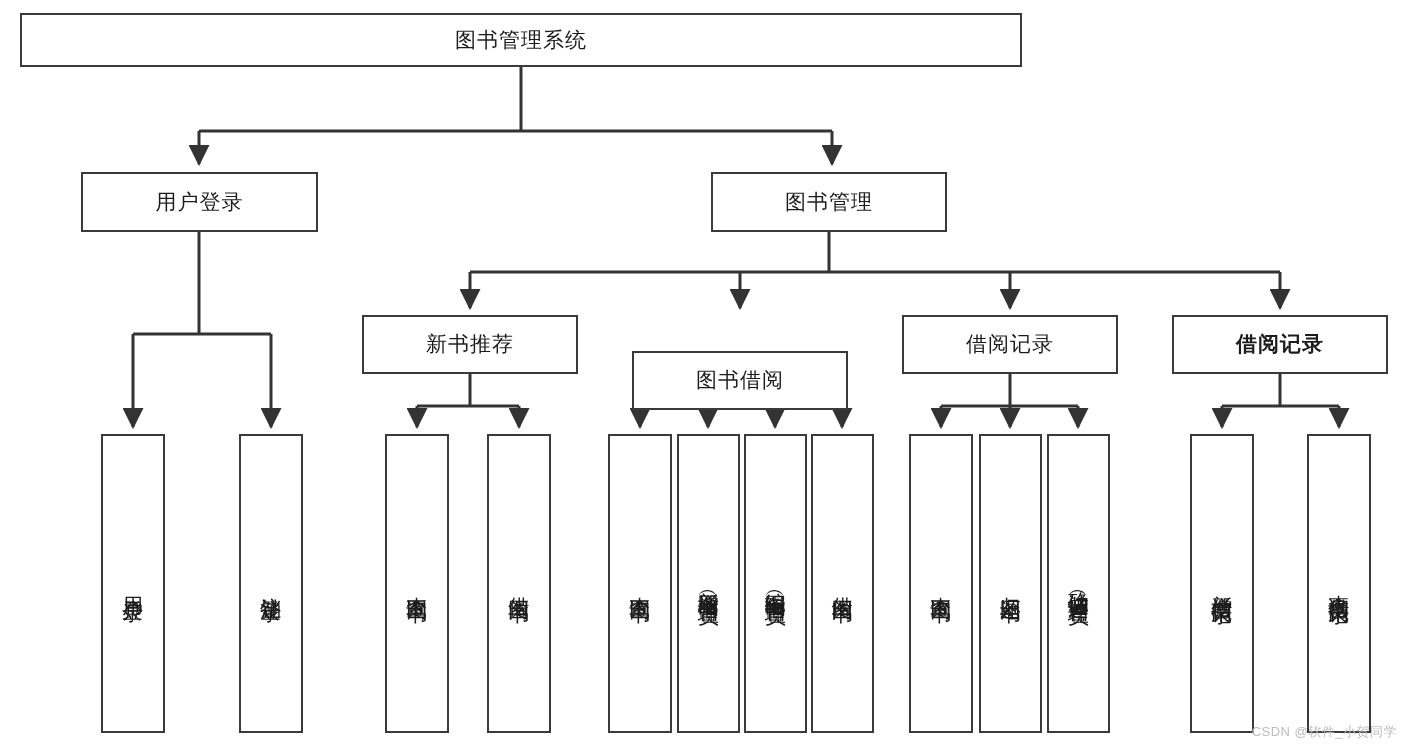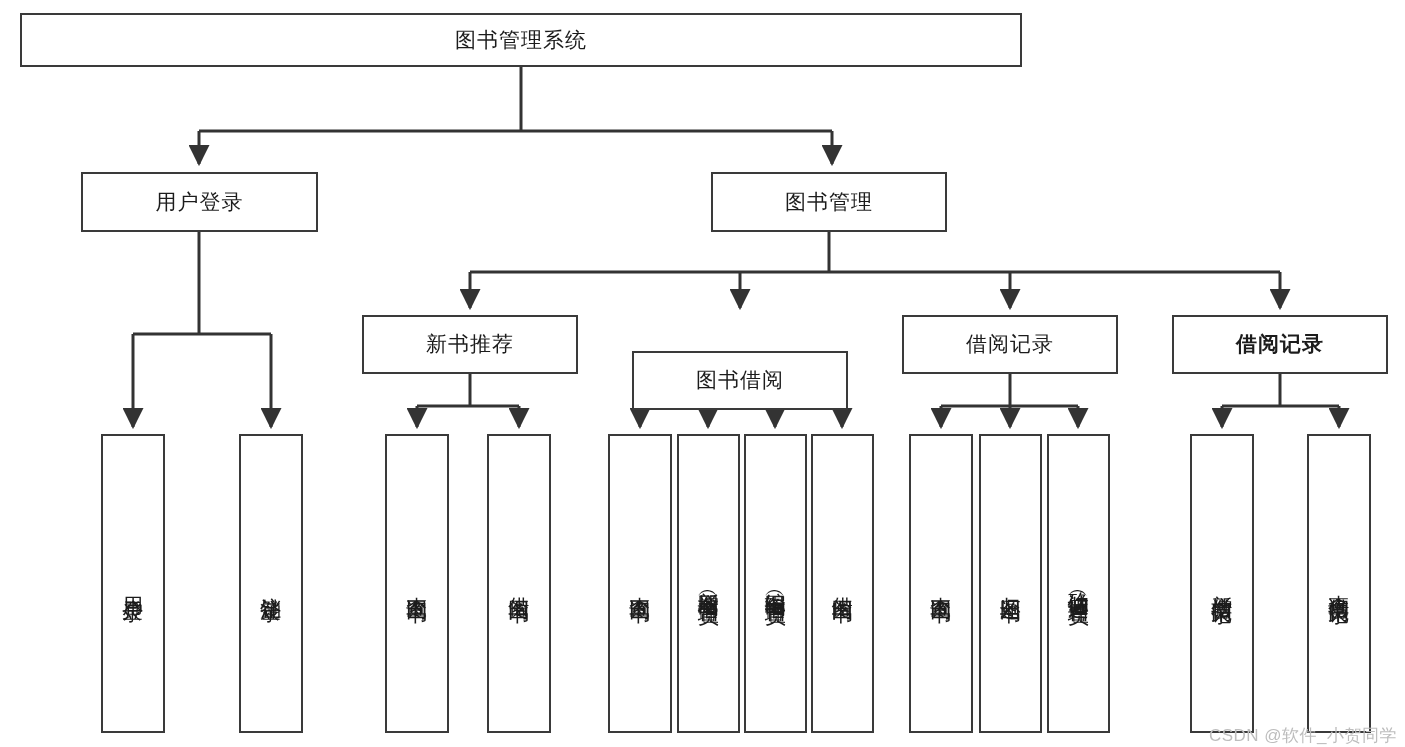--- a/index.html
+++ b/index.html
@@ -48,22 +48,22 @@
     font-size:21px;
     line-height:1.22;
     letter-spacing:2px;
     max-height:272px;
     white-space:normal;
     text-align:center;
   }
   .watermark{
     position:absolute;
     right:8px;
-    bottom:0;
-    font-size:17px;
+    bottom:6px;
+    font-size:13px;
     color:#bdbdbd;
     letter-spacing:0.5px;
     z-index:5;
     white-space:nowrap;
   }
 </style>
 </head>
 <body>
 
 <div id="canvas">

